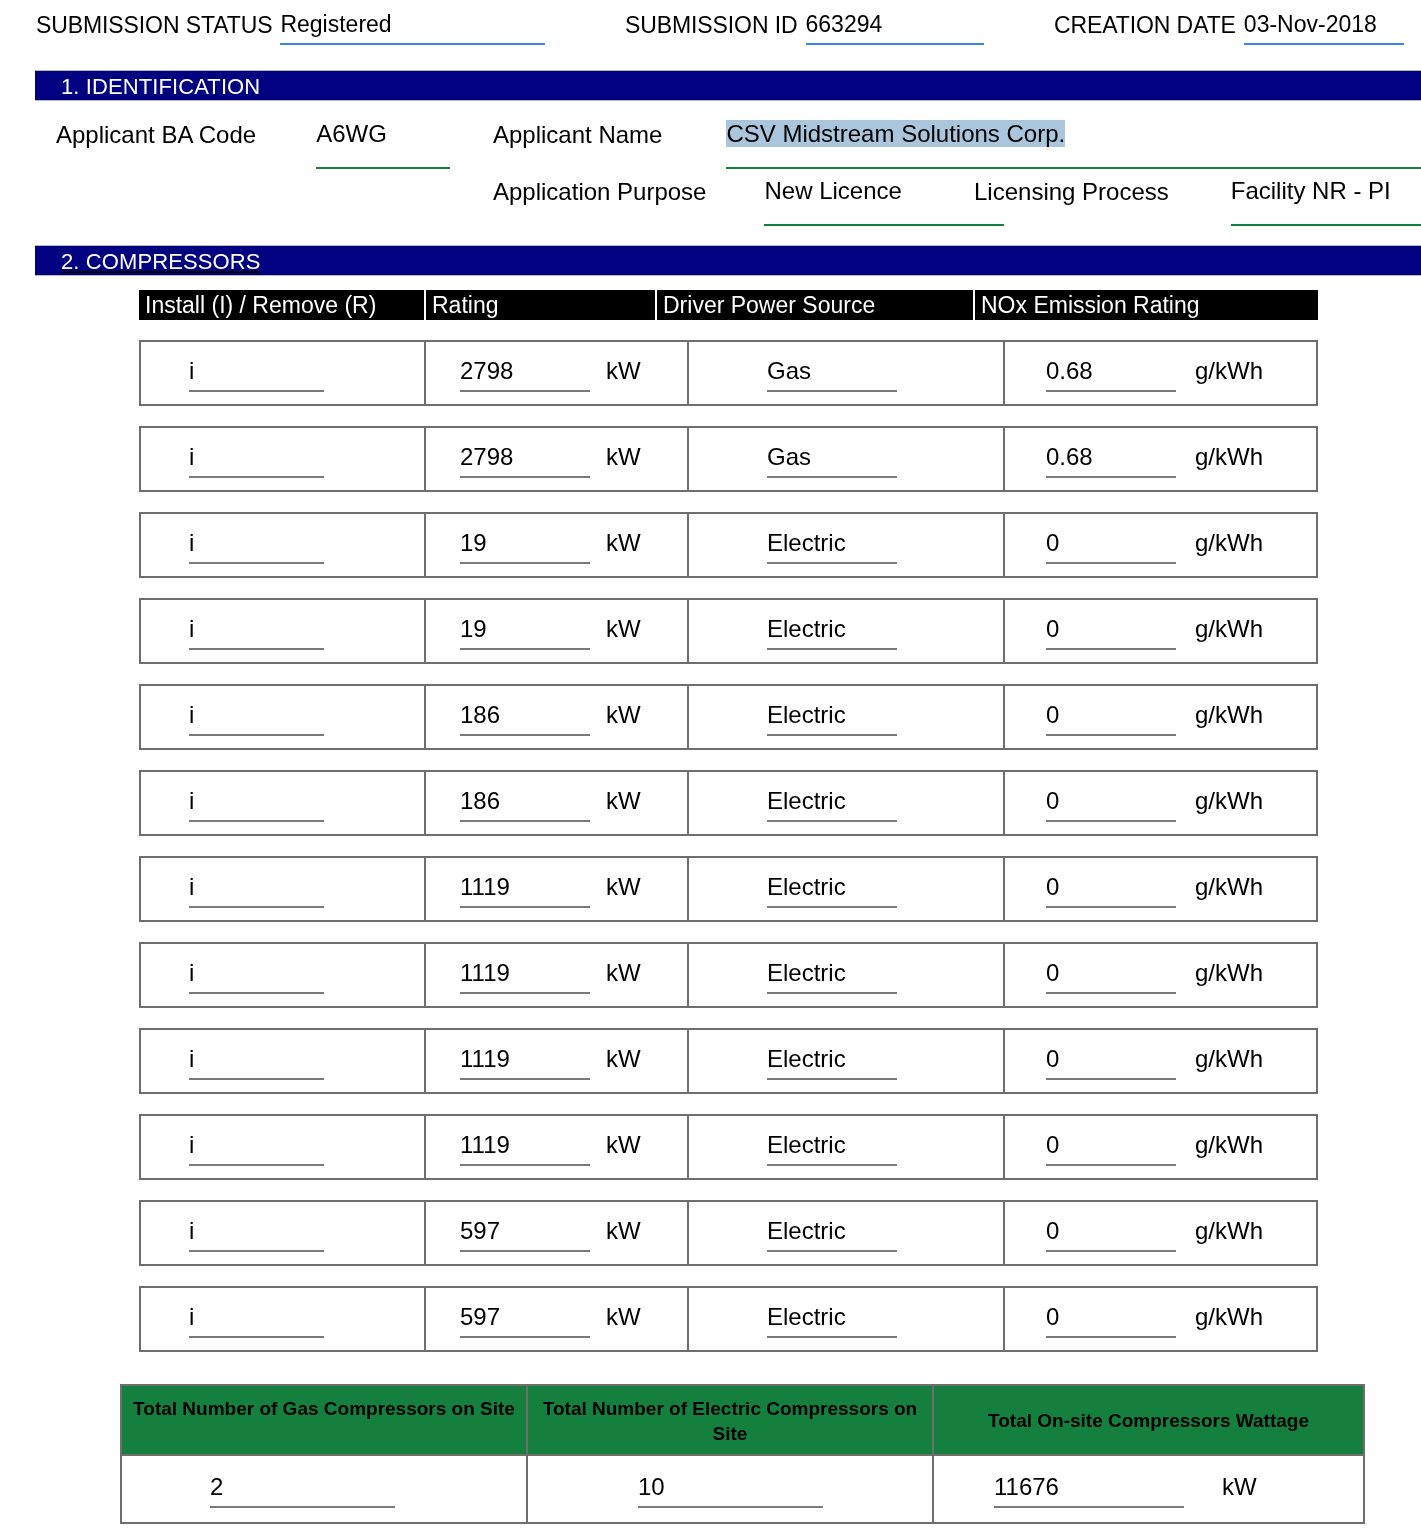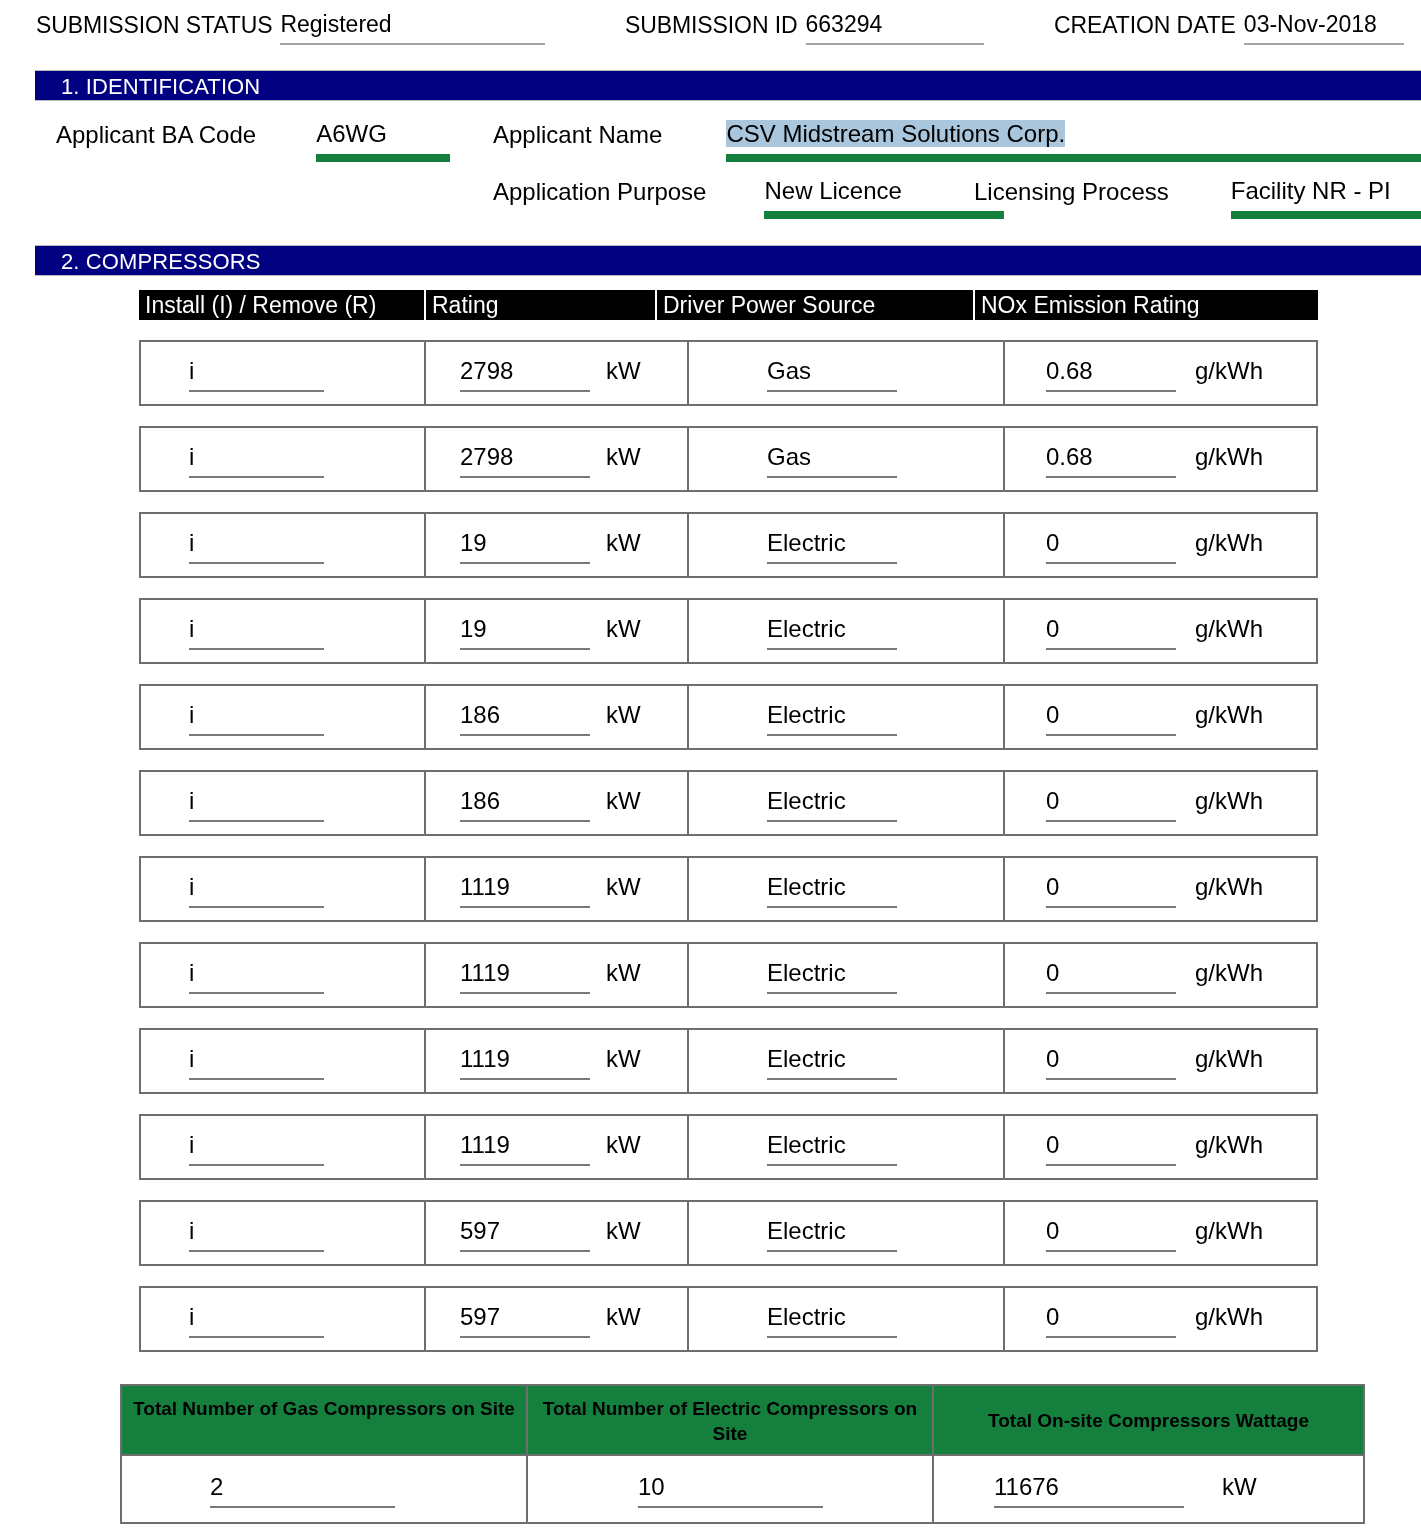--- a/index.html
+++ b/index.html
@@ -30,21 +30,21 @@
     align-items: flex-start;
     white-space: nowrap;
   }
   .meta-label {
     font-size: 23px;
     line-height: 27px;
     letter-spacing: -0.1px;
   }
   .meta-value-wrap {
     margin-left: 8px;
-    border-bottom: 2px solid #a3a3a3;
+    border-bottom: 2px solid #3b82f6;
     padding-bottom: 6px;
     display: inline-block;
   }
   .meta-value {
     font-size: 23px;
     line-height: 25px;
   }
 
   
   .section-bar {
@@ -77,22 +77,22 @@
     display: flex;
     align-items: flex-start;
     white-space: nowrap;
     gap: 48px;
   }
   .id-label {
     font-size: 24px;
     line-height: 30px;
   }
   .id-underline {
-    border-bottom: 8px solid #15803d;
-    padding-bottom: 7px;
+    border-bottom: 2px solid #15803d;
+    padding-bottom: 20px;
     display: inline-block;
     text-align: left;
   }
   .id-value {
     font-size: 24px;
     line-height: 27px;
   }
   .hl { background: #a9c6dd; }
 
   
@@ -265,21 +265,21 @@
 
   <div class="id-cell" style="left:974px; top:0;">
     <span class="id-label">Licensing Process</span>
     <span class="id-underline" style="width:232px; margin-left:14px;">
       <span class="id-value">Facility NR - PI</span>
     </span>
   </div>
 
 </div>
 
-<div class="section-bar" style="top:245px;">
+<div class="section-bar" style="top:245px;text-decoration:underline;">
   <span>2. COMPRESSORS</span>
 </div>
 
 <div class="ctable">
 
   <div class="chead">
     <div class="c1">Install (I) / Remove (R)</div>
     <div class="c2">Rating</div>
     <div class="c3">Driver Power Source</div>
     <div class="c4">NOx Emission Rating</div>

